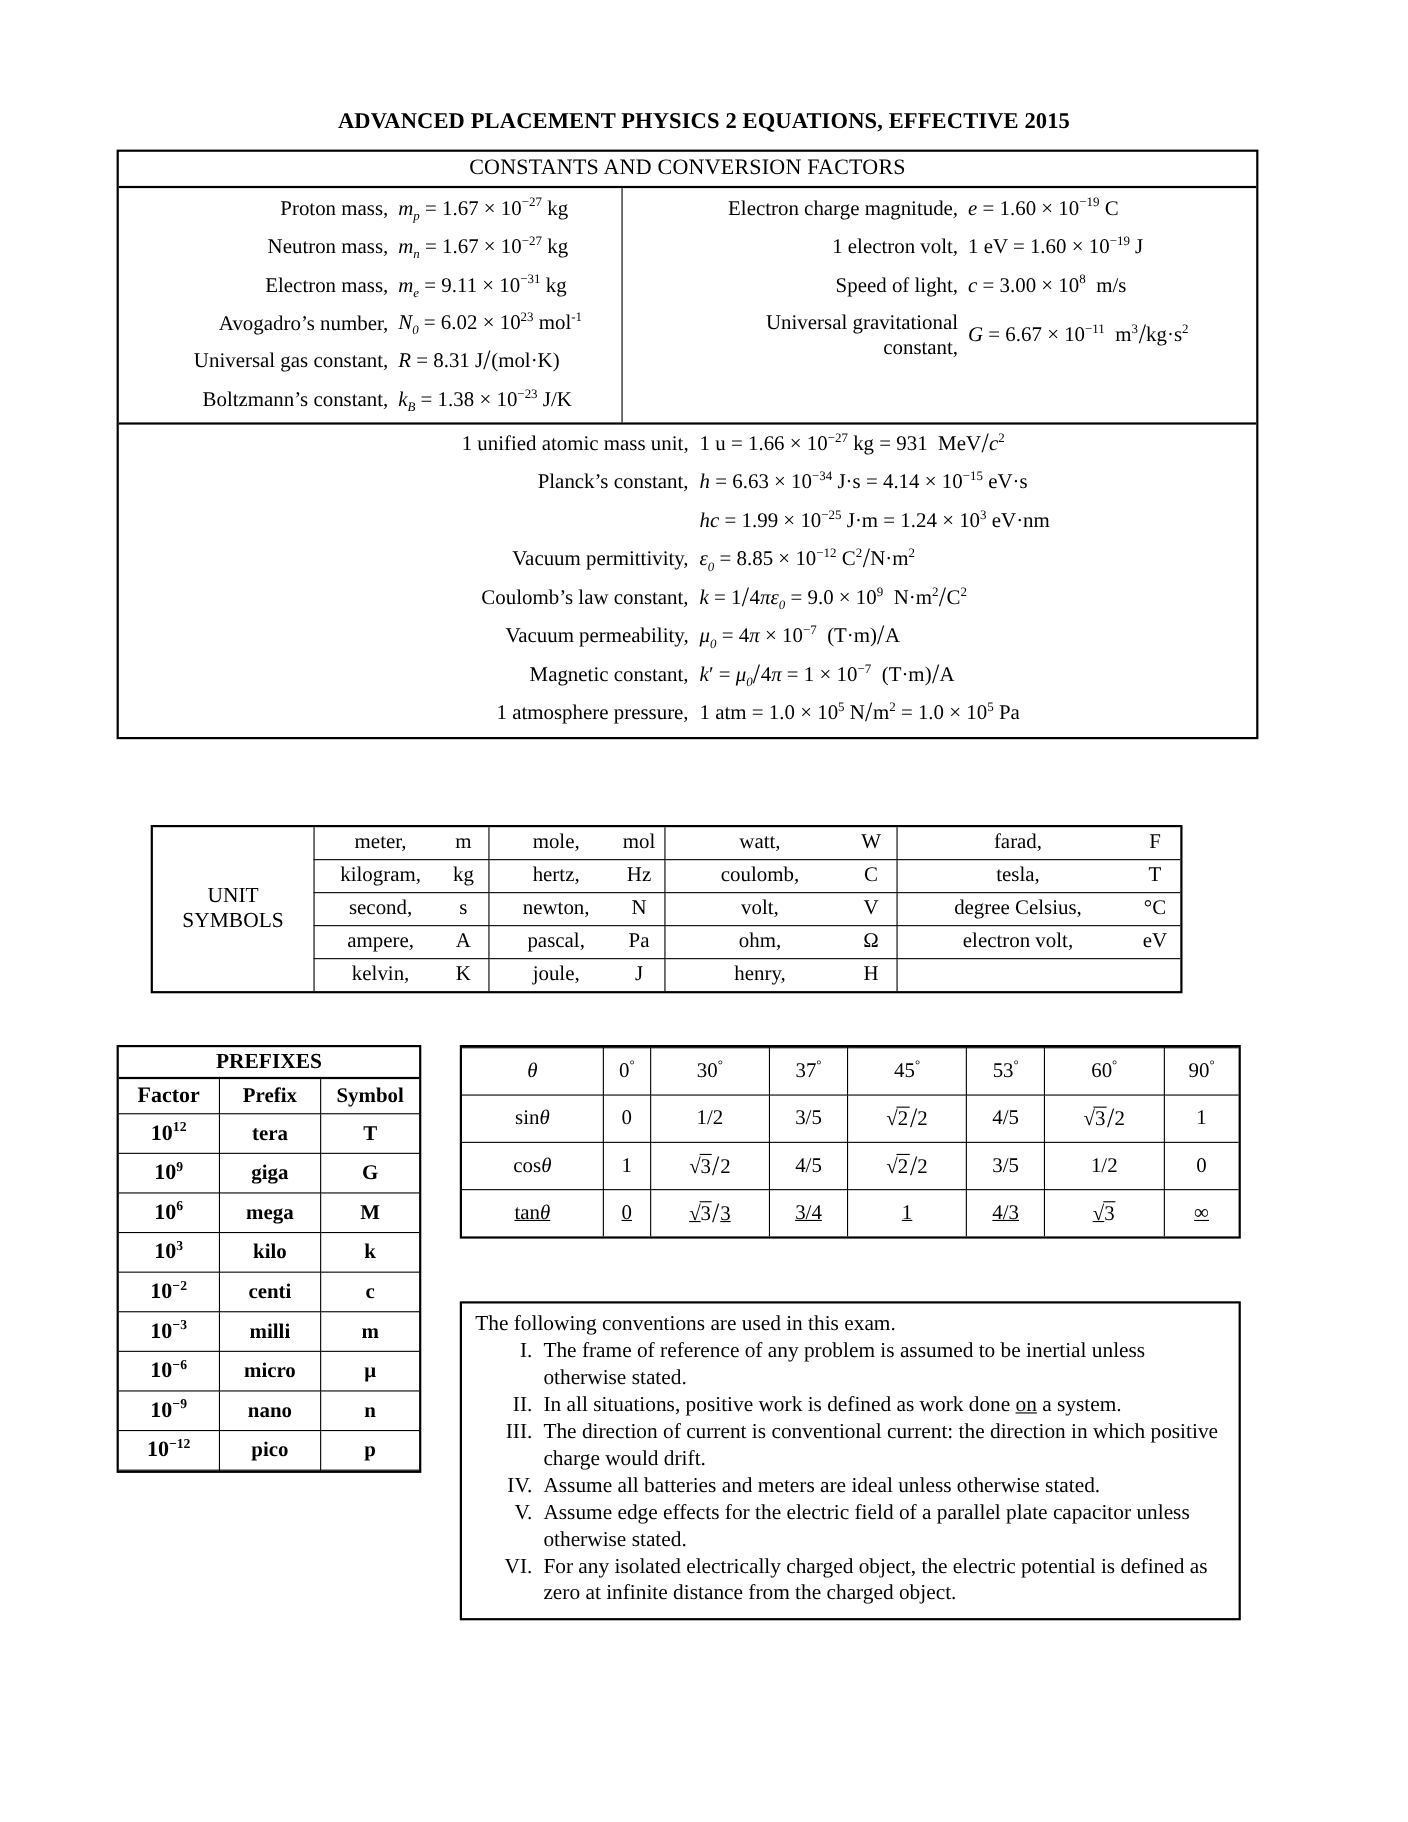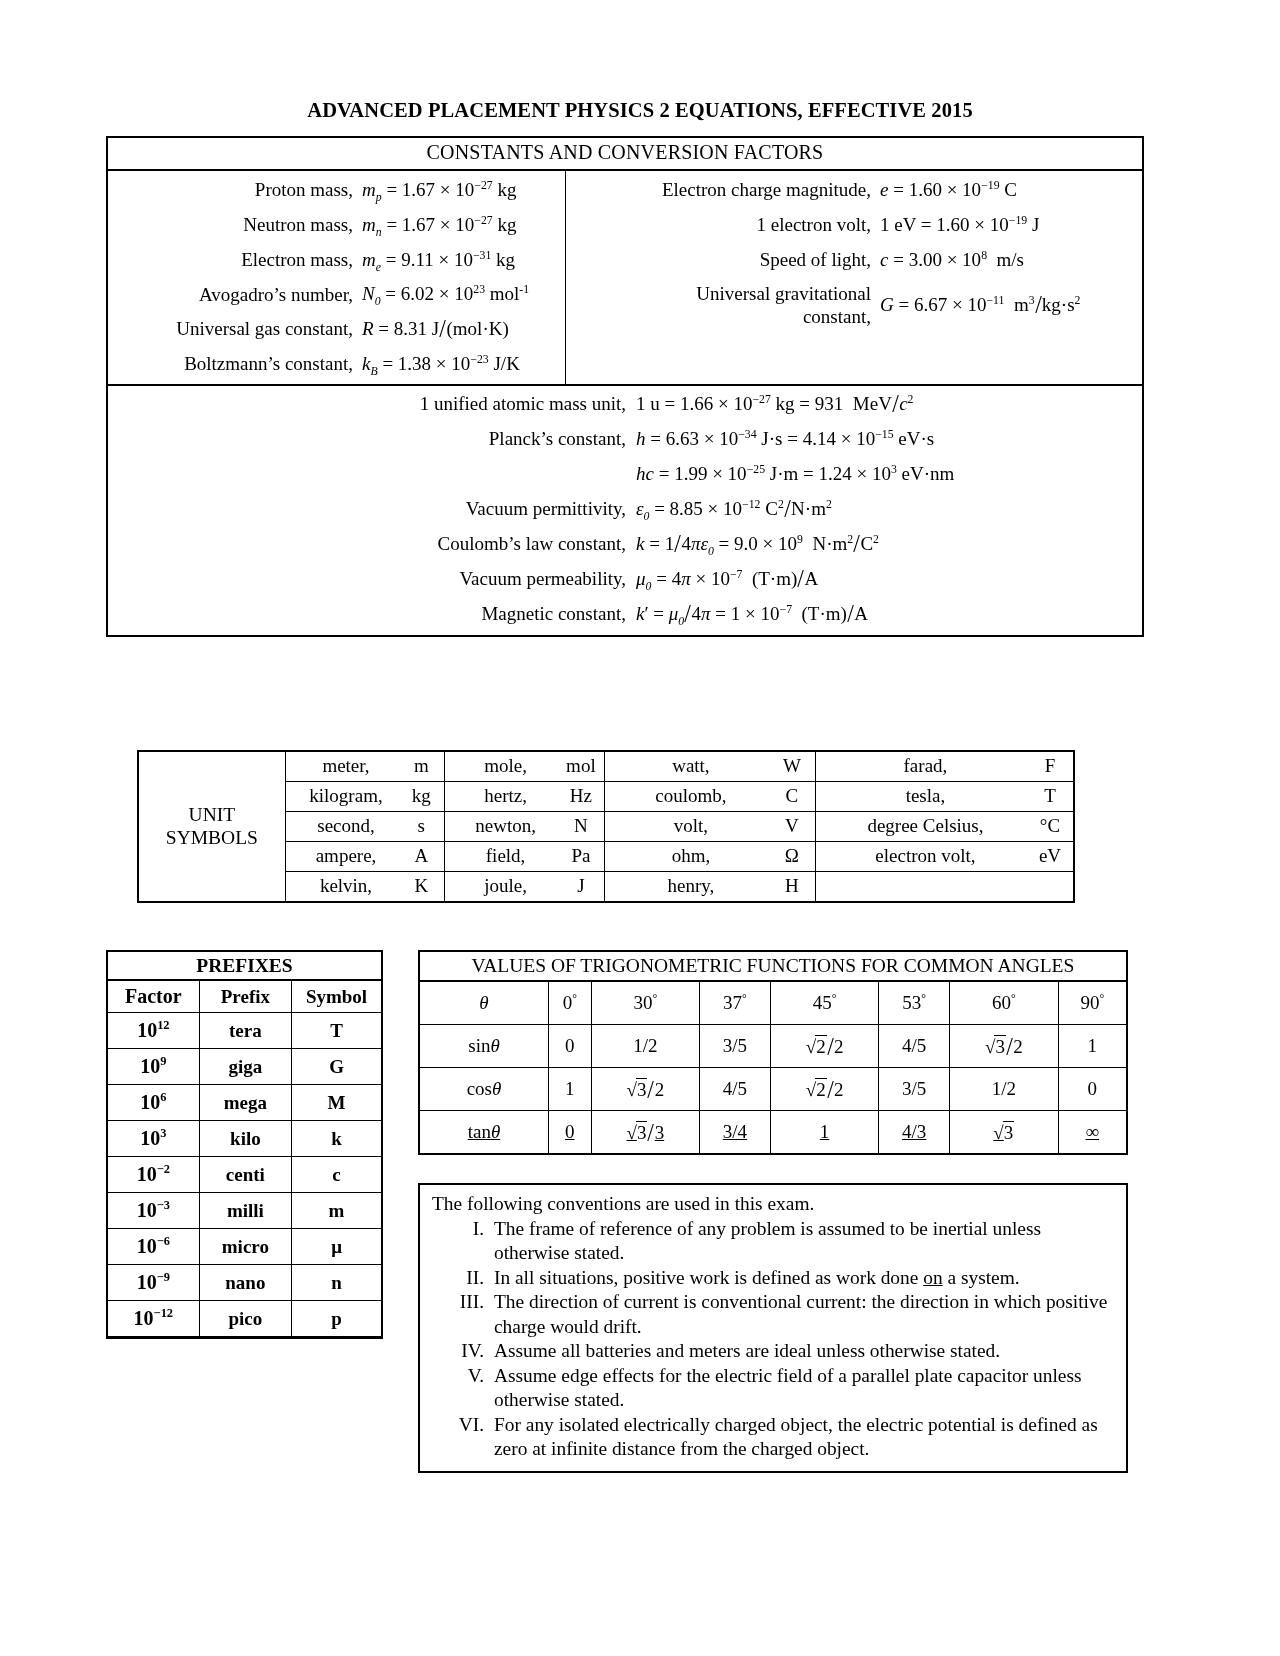--- a/index.html
+++ b/index.html
@@ -315,20 +315,24 @@
         <div class="val"><span class="it">k</span> = <span class="sf">1<span class="sl">/</span>4<span class="it">πε<sub>0</sub></span></span> = 9.0 × 10<sup>9</sup>&nbsp; <span class="sf">N·m<sup>2</sup><span class="sl">/</span>C<sup>2</sup></span></div>
       </div>
       <div class="brow">
         <div class="lbl">Vacuum permeability,</div>
         <div class="val"><span class="it">μ<sub>0</sub></span> = 4<span class="it">π</span> × 10<sup>−7</sup>&nbsp; <span class="sf">(T·m)<span class="sl">/</span>A</span></div>
       </div>
       <div class="brow">
         <div class="lbl">Magnetic constant,</div>
         <div class="val"><span class="it">k</span>′ = <span class="sf"><span class="it">μ<sub>0</sub></span><span class="sl">/</span>4<span class="it">π</span></span> = 1 × 10<sup>−7</sup>&nbsp; <span class="sf">(T·m)<span class="sl">/</span>A</span></div>
       </div>
+      <div class="brow">
+        <div class="lbl">1 atmosphere pressure,</div>
+        <div class="val">1 atm = 1.0 × 10<sup>5</sup> <span class="sf">N<span class="sl">/</span>m<sup>2</sup></span> = 1.0 × 10<sup>5</sup> Pa</div>
+      </div>
     </div>
   </div>
 
   <div class="units-box">
     <table>
       <tbody>
         <tr>
           <td class="uslabel nb-l nb-t nb-b" rowspan="5">
             <div>UNIT</div>
             <div>SYMBOLS</div>
@@ -412,21 +416,21 @@
         </tr>
         <tr>
           <td class="uw1">
               <div class="ucell">
                 <span class="uname">ampere,</span>
                 <span class="usym">A</span>
               </div>
             </td>
           <td class="uw2">
               <div class="ucell">
-                <span class="uname">field,</span>
+                <span class="uname">pascal,</span>
                 <span class="usym">Pa</span>
               </div>
             </td>
           <td class="uw3">
               <div class="ucell">
                 <span class="uname">ohm,</span>
                 <span class="usym">Ω</span>
               </div>
             </td>
           <td class="uw4 nb-r">
@@ -522,23 +526,20 @@
           <td class="pprefix">pico</td>
           <td class="psymbol nb-r">p</td>
         </tr>
       </tbody>
     </table>
   </div>
 
   <div class="trig-box">
     <table>
       <tbody>
-        <tr>
-          <td class="thead nb-l nb-r nb-t" colspan="8">VALUES OF TRIGONOMETRIC FUNCTIONS FOR COMMON ANGLES</td>
-        </tr>
         <tr>
           <td class="trowlabel nb-l"><span class="it">θ</span></td>
           <td class="tangle"><span>0</span><sup>°</sup></td>
           <td class="tangle"><span>30</span><sup>°</sup></td>
           <td class="tangle"><span>37</span><sup>°</sup></td>
           <td class="tangle"><span>45</span><sup>°</sup></td>
           <td class="tangle"><span>53</span><sup>°</sup></td>
           <td class="tangle"><span>60</span><sup>°</sup></td>
           <td class="tangle nb-r"><span>90</span><sup>°</sup></td>
         </tr>

